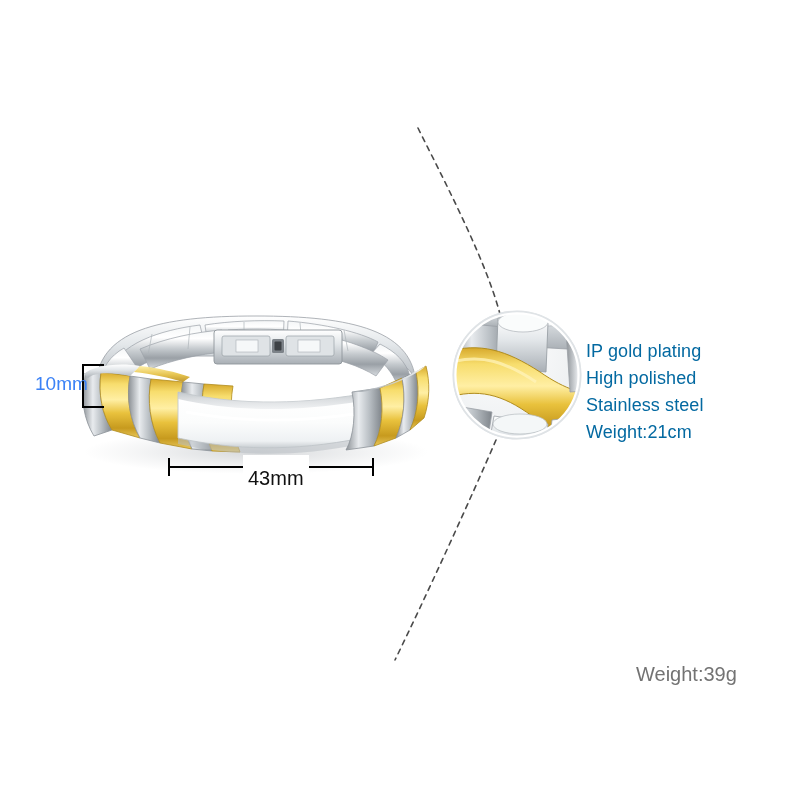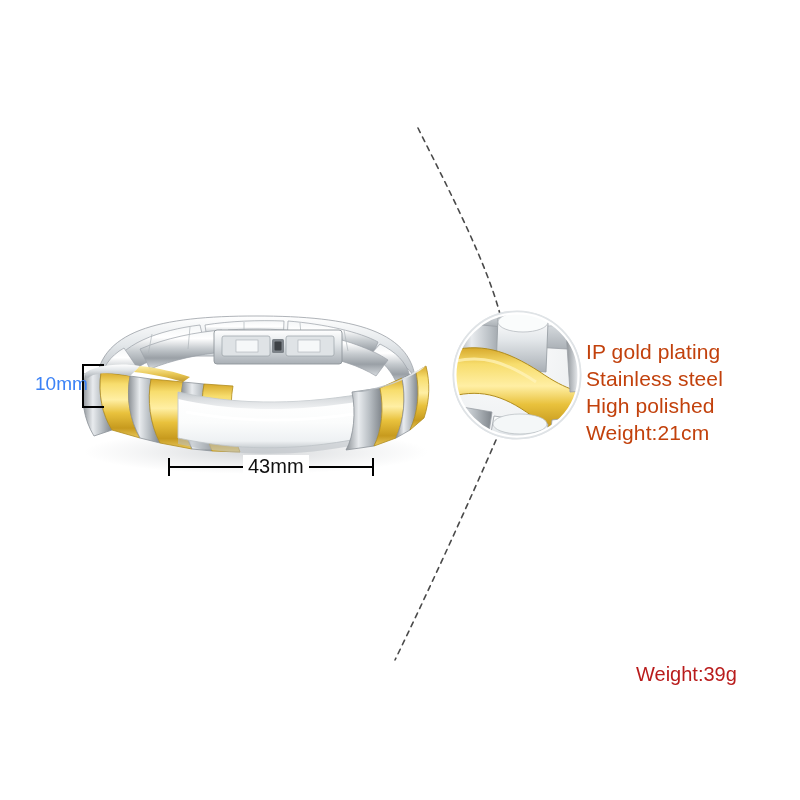--- a/index.html
+++ b/index.html
@@ -10,40 +10,40 @@
     color:#111;
     overflow:hidden;
     position:relative;
   }
   #stage{position:absolute;left:0;top:0;width:800px;height:800px;}
   .abs{position:absolute;}
 
   
   .feat-list{
     left:586px;top:338px;width:200px;
-    font-size:21px;line-height:27px;
+    font-size:18px;line-height:27px;
     letter-spacing:.1px;
-    color:#c2410c;
+    color:#0369a1;
     white-space:nowrap;
   }
   .feat-line{display:block;}
 
   .weight-label{
     left:636px;top:663px;
-    font-size:20px;color:#b91c1c;white-space:nowrap;
+    font-size:20px;color:#737373;white-space:nowrap;
   }
 
   .dim-v-label{
     left:35px;top:373px;
     font-size:19px;color:#3b82f6;white-space:nowrap;
   }
   .dim-h-label{
     left:243px;top:455px;
     font-size:20px;color:#111;white-space:nowrap;
-    background:#fff;padding:0 5px;
+    background:#fff;padding:12px 5px;
   }
 
   
   .bracket{left:82px;top:364px;width:22px;height:44px;}
   .bracket i{position:absolute;background:#000;display:block;}
   .bracket .v{left:0;top:0;width:2px;height:44px;}
   .bracket .t{left:0;top:0;width:22px;height:2px;}
   .bracket .b{left:0;bottom:0;width:22px;height:2px;}
 
   
@@ -244,20 +244,20 @@
 
   <div class="abs hmeasure">
     <span class="line"></span>
       <span class="capL"></span>
       <span class="capR"></span>
   </div>
   <div class="abs dim-h-label">43mm</div>
 
   <div class="abs feat-list">
     <span class="feat-line">IP gold plating</span>
+    <span class="feat-line">High polished</span>
     <span class="feat-line">Stainless steel</span>
-    <span class="feat-line">High polished</span>
     <span class="feat-line">Weight:21cm</span>
   </div>
 
   <div class="abs weight-label">Weight:39g</div>
 
 </div>
 
 </body></html>

